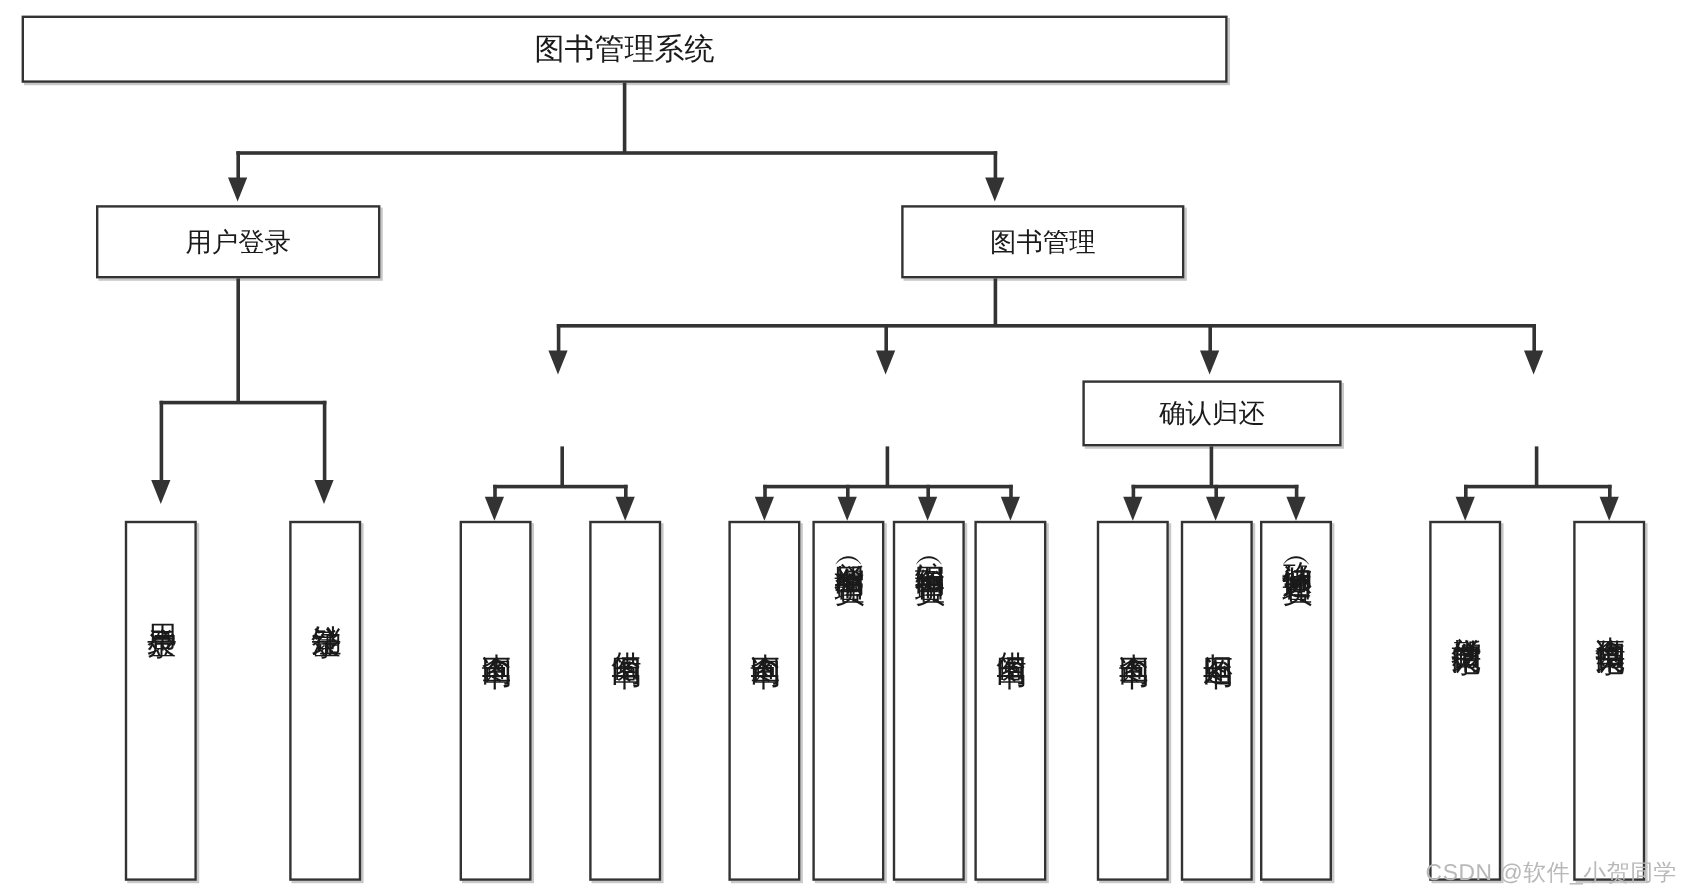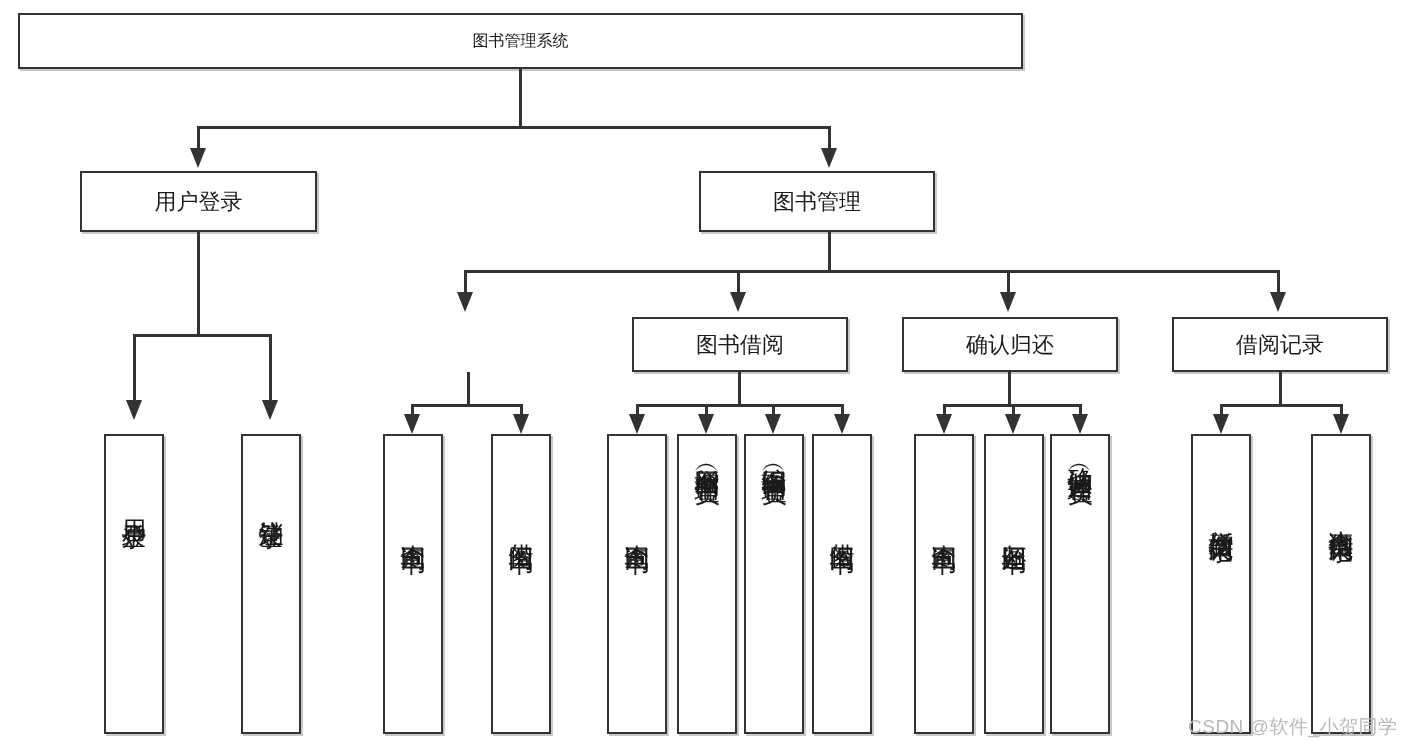--- a/index.html
+++ b/index.html
@@ -30,21 +30,21 @@
     color: #1a1a1a;
   }
   .node .lbl {
     display: block;
     text-align: center;
     line-height: 1.15;
     white-space: nowrap;
   }
   
   .node.horiz .lbl {
-    font-size: 16px;
+    font-size: 25px;
   }
   .node.tier2 .lbl {
     font-size: 22px;
   }
   
   .node.vert {
     align-items: flex-start;
     justify-content: center;
     padding-top: 4px;
   }
@@ -99,21 +99,21 @@
   <div class="ln v" style="left:519px; top:69px; height:59px;"></div>
   <div class="ln h" style="left:197px; top:126px; width:634px;"></div>
   <div class="ln v" style="left:197px; top:126px; height:24px;"></div>
   <div class="arrow" style="left:190px; top:148px;"></div>
   <div class="ln v" style="left:828px; top:126px; height:24px;"></div>
   <div class="arrow" style="left:821px; top:148px;"></div>
 
   <div class="node tier2" style="left:80px; top:171px; width:237px; height:61px;">
     <span class="lbl">用户登录</span>
   </div>
-  <div class="node tier2" style="left:699px; top:171px; width:236px; height:61px;">
+  <div class="node tier2" style="left:751px; top:171px; width:236px; height:61px;">
     <span class="lbl">图书管理</span>
   </div>
 
   <div class="ln v" style="left:197px; top:232px; height:104px;"></div>
   <div class="ln h" style="left:133px; top:334px; width:139px;"></div>
   <div class="ln v" style="left:133px; top:334px; height:68px;"></div>
   <div class="arrow" style="left:126px; top:400px;"></div>
   <div class="ln v" style="left:269px; top:334px; height:68px;"></div>
   <div class="arrow" style="left:262px; top:400px;"></div>
 
@@ -128,28 +128,22 @@
   <div class="ln h" style="left:464px; top:270px; width:816px;"></div>
   <div class="ln v" style="left:464px; top:270px; height:24px;"></div>
   <div class="arrow" style="left:457px; top:292px;"></div>
   <div class="ln v" style="left:737px; top:270px; height:24px;"></div>
   <div class="arrow" style="left:730px; top:292px;"></div>
   <div class="ln v" style="left:1007px; top:270px; height:24px;"></div>
   <div class="arrow" style="left:1000px; top:292px;"></div>
   <div class="ln v" style="left:1277px; top:270px; height:24px;"></div>
   <div class="arrow" style="left:1270px; top:292px;"></div>
 
-  <div class="node tier2" style="left:632px; top:317px; width:216px; height:55px;">
-    <span class="lbl">图书借阅</span>
-  </div>
   <div class="node tier2" style="left:902px; top:317px; width:216px; height:55px;">
     <span class="lbl">确认归还</span>
-  </div>
-  <div class="node tier2" style="left:1172px; top:317px; width:216px; height:55px;">
-    <span class="lbl">借阅记录</span>
   </div>
 
   <div class="ln v" style="left:467px; top:372px; height:34px;"></div>
   <div class="ln h" style="left:411px; top:404px; width:112px;"></div>
   <div class="ln v" style="left:411px; top:404px; height:16px;"></div>
   <div class="arrow" style="left:404px; top:414px;"></div>
   <div class="ln v" style="left:520px; top:404px; height:16px;"></div>
   <div class="arrow" style="left:513px; top:414px;"></div>
 
   <div class="node vert mid2" style="left:383px; top:434px; width:60px; height:300px;">

